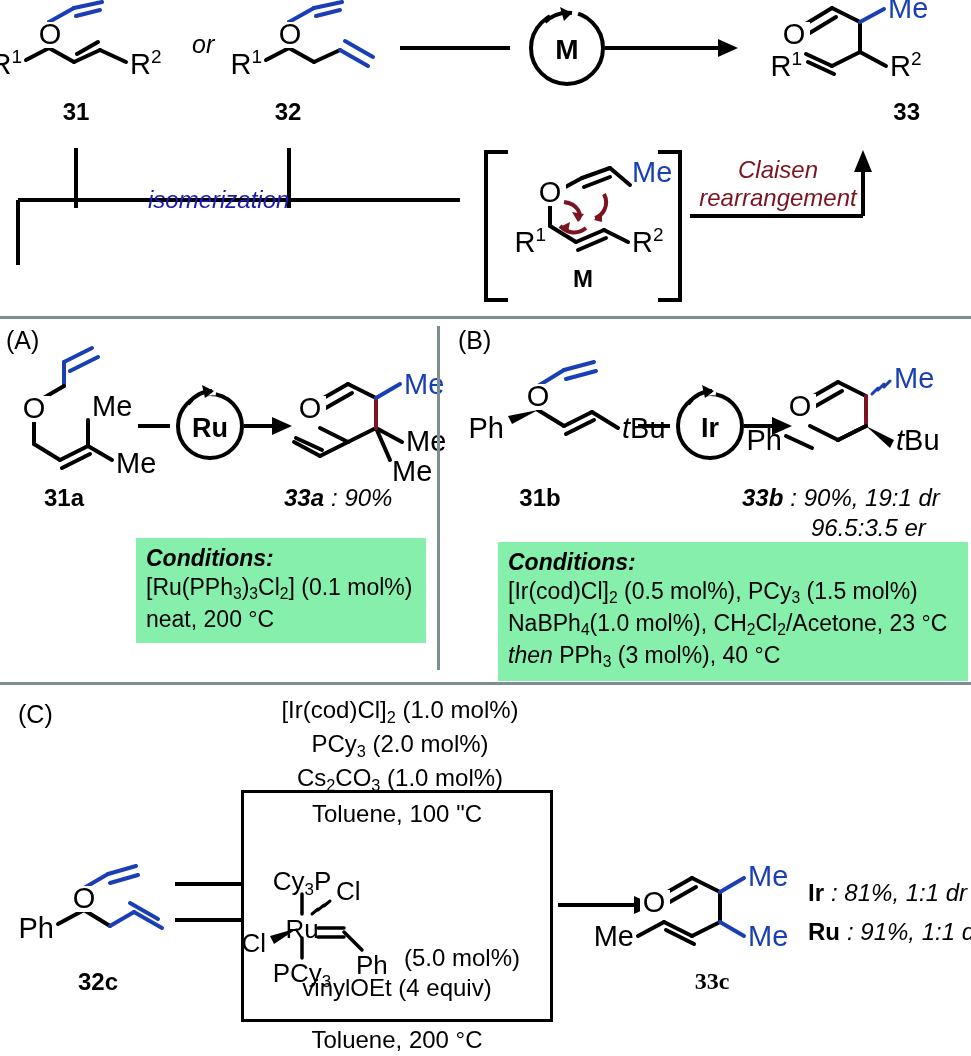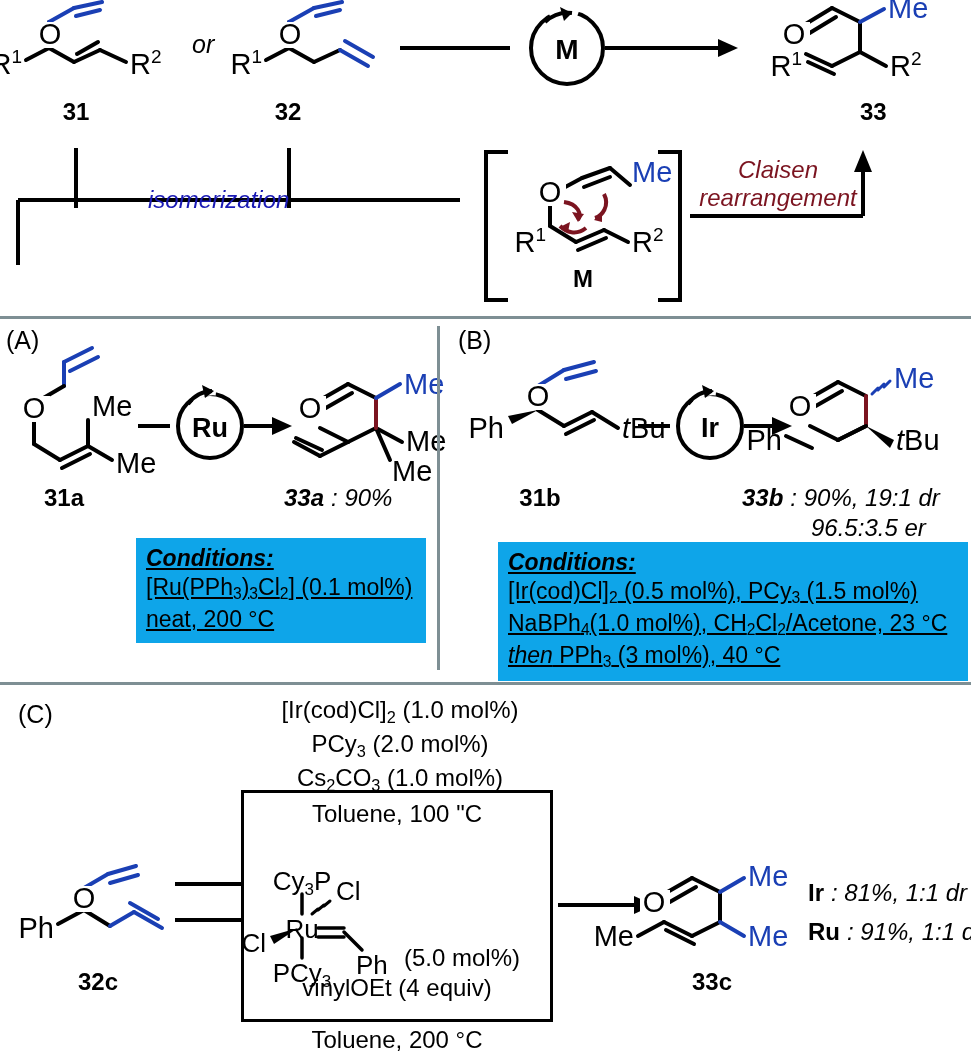--- a/index.html
+++ b/index.html
@@ -5,21 +5,21 @@
   html,body{margin:0;padding:0;background:#ffffff;}
   body{width:971px;height:1056px;position:relative;
        font-family:"Liberation Sans", sans-serif;color:#000;}
   .page{position:relative;width:971px;height:1056px;overflow:hidden;}
   .abs{position:absolute;}
   svg{display:block;overflow:visible;}
   text{font-family:"Liberation Sans", sans-serif;}
 
   .lbl{font-size:24px;font-weight:bold;letter-spacing:0;}
   .panel-tag{font-size:25px;font-weight:normal;}
-  .cond-box{background:#0ea5e9;padding:6px 10px 8px 10px;box-sizing:border-box;text-decoration:underline;}
+  .cond-box{background:#86efac;padding:6px 10px 8px 10px;box-sizing:border-box;}
   .cond-title{font-size:23px;font-weight:bold;font-style:italic;line-height:1.28;}
   .cond-line{font-size:23px;line-height:1.30;white-space:nowrap;}
   .cond-line i{font-style:italic;}
   sub{font-size:0.68em;vertical-align:-0.28em;}
   .ital{font-style:italic;margin-left:7px;}
   .bold{font-weight:bold;}
   .caption{font-size:24px;white-space:nowrap;}
   .caption .bold{font-weight:bold;font-style:italic;}
   .caption .ital{font-style:italic;}
   .divider{background:#7e8f94;height:3px;width:971px;}
@@ -112,21 +112,21 @@
       <g stroke="#1a3fb4" stroke-width="4" fill="none" stroke-linecap="round">
         <line x1="100" y1="22" x2="124" y2="9"></line>
       </g>
       <rect x="22" y="22" width="28" height="26" fill="#fff"></rect>
       <text x="34" y="44" font-size="29" text-anchor="middle" fill="#000">O</text>
       <text x="128" y="18" font-size="29" text-anchor="start" fill="#1a3fb4">Me</text>
       <text x="42" y="76" font-size="29" text-anchor="end" fill="#000">R<tspan font-size="19" dy="-11">1</tspan></text>
       <text x="130" y="76" font-size="29" text-anchor="start" fill="#000">R<tspan font-size="19" dy="-11">2</tspan></text>
     </svg>
   </div>
-  <div class="abs lbl" style="left:860px;top:98px;width:60px;text-align:left;">33</div>
+  <div class="abs lbl" style="left:860px;top:98px;width:60px;text-align:right;">33</div>
 
   <div class="abs" style="left:0px;top:140px;">
     <svg width="500" height="130" viewBox="0 0 500 130">
       <line x1="76" y1="8" x2="76" y2="68" stroke="#000" stroke-width="4"></line>
       <line x1="289" y1="8" x2="289" y2="68" stroke="#000" stroke-width="4"></line>
       <line x1="18" y1="60" x2="18" y2="125" stroke="#000" stroke-width="4"></line>
       <line x1="18" y1="60" x2="460" y2="60" stroke="#000" stroke-width="4"></line>
     </svg>
   </div>
   <div class="abs isotext" style="left:148px;top:186px;">isomerization</div>
@@ -433,20 +433,20 @@
         <line x1="108" y1="46" x2="132" y2="32"></line>
         <line x1="108" y1="76" x2="132" y2="90"></line>
       </g>
       <rect x="28" y="44" width="30" height="26" fill="#fff"></rect>
       <text x="42" y="66" font-size="29" text-anchor="middle" fill="#000">O</text>
       <text x="22" y="100" font-size="29" text-anchor="end" fill="#000">Me</text>
       <text x="136" y="40" font-size="29" text-anchor="start" fill="#1a3fb4">Me</text>
       <text x="136" y="100" font-size="29" text-anchor="start" fill="#1a3fb4">Me</text>
     </svg>
   </div>
-  <div class="abs lbl" style="left:672px;top:968px;width:80px;text-align:center;">33c</div>
+  <div class="abs lbl" style="left:672px;top:968px;width:80px;text-align:center;font-family:Liberation Serif, serif;">33c</div>
 
   <div class="abs yields" style="left:808px;top:874px;">
     <div><span class="bold">Ir</span><span class="ital">: 81%, 1:1 dr</span></div>
     <div><span class="bold">Ru</span><span class="ital">: 91%, 1:1 dr</span></div>
   </div>
 
 </div>
 
 </body></html>

